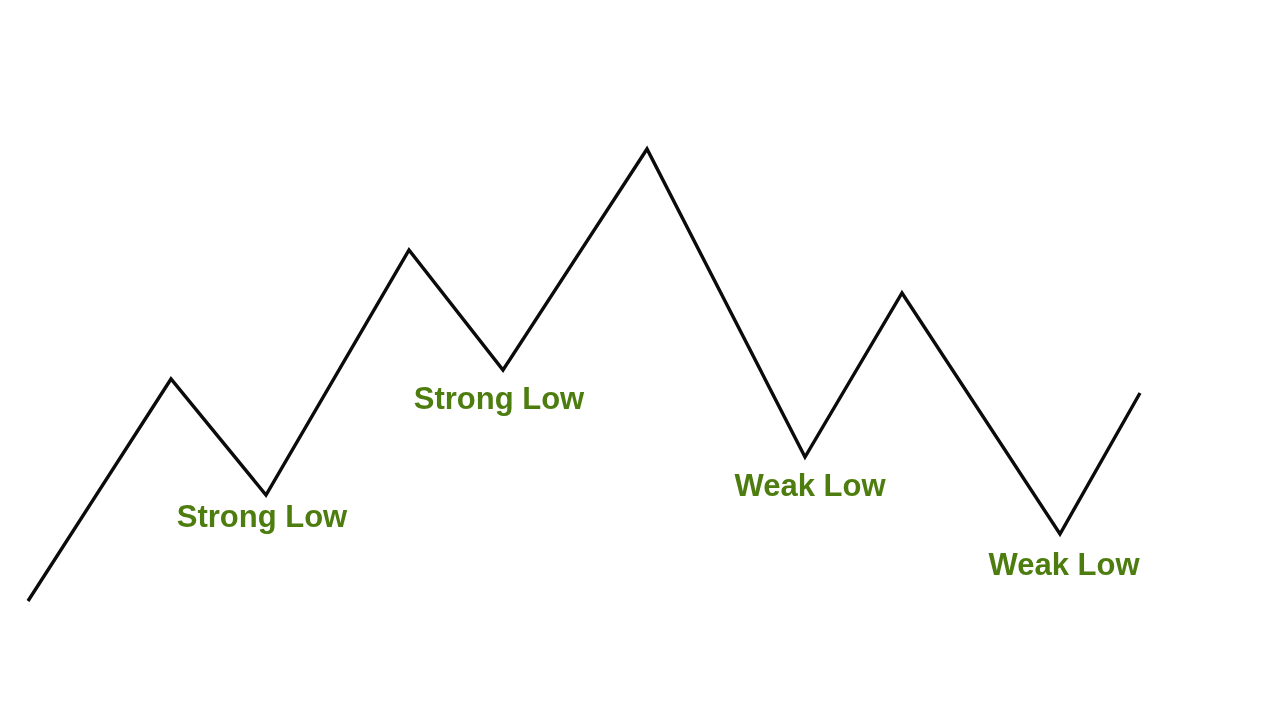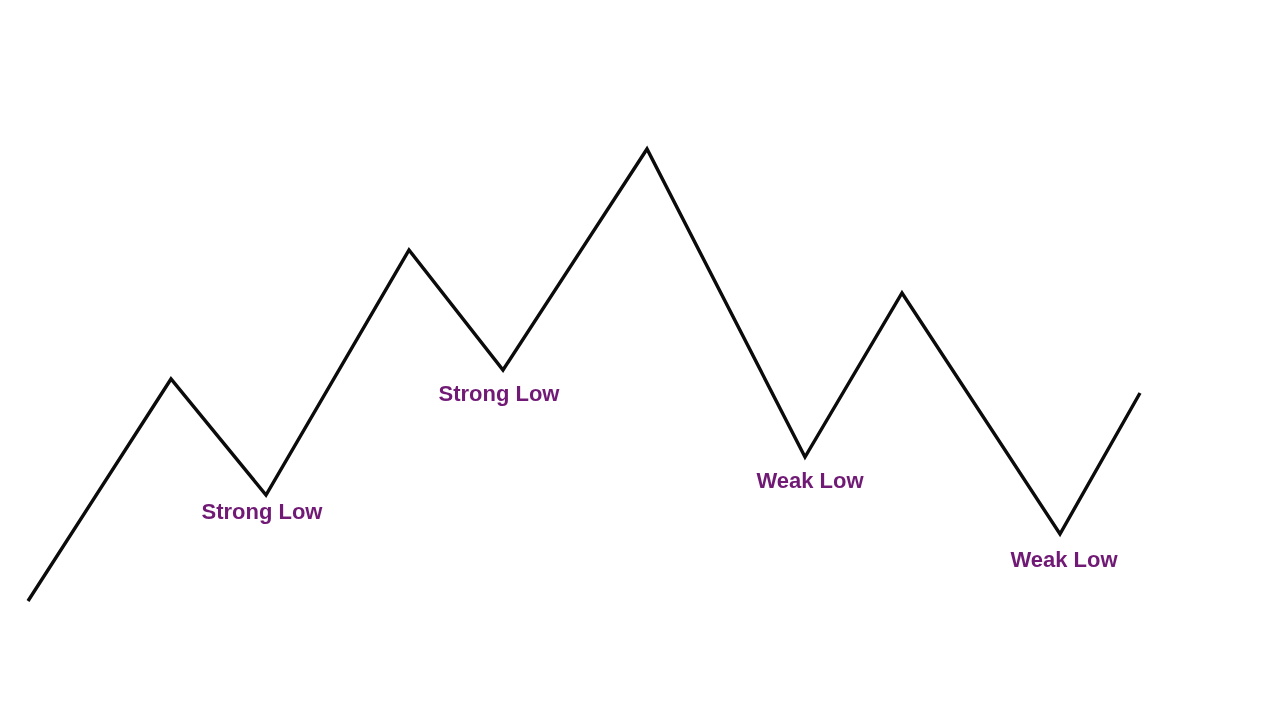--- a/index.html
+++ b/index.html
@@ -25,24 +25,24 @@
   }
   .price-line {
     fill: none;
     stroke-width: 3.4;
     stroke-linejoin: miter;
     stroke-linecap: butt;
   }
   .swing-label {
     position: absolute;
     transform: translateX(-50%);
-    font-size: 22px;
+    font-size: 31px;
     font-weight: 700;
     line-height: 1.15;
-    color: #701a75;
+    color: #4d7c0f;
     white-space: nowrap;
     letter-spacing: 0px;
   }
   .label-strong-low-1 { left: 262px; top: 499px; }
   .label-strong-low-2 { left: 499px; top: 381px; }
   .label-weak-low-1   { left: 810px; top: 468px; }
   .label-weak-low-2   { left: 1064px; top: 547px; }
 </style>
 </head>
 <body>

